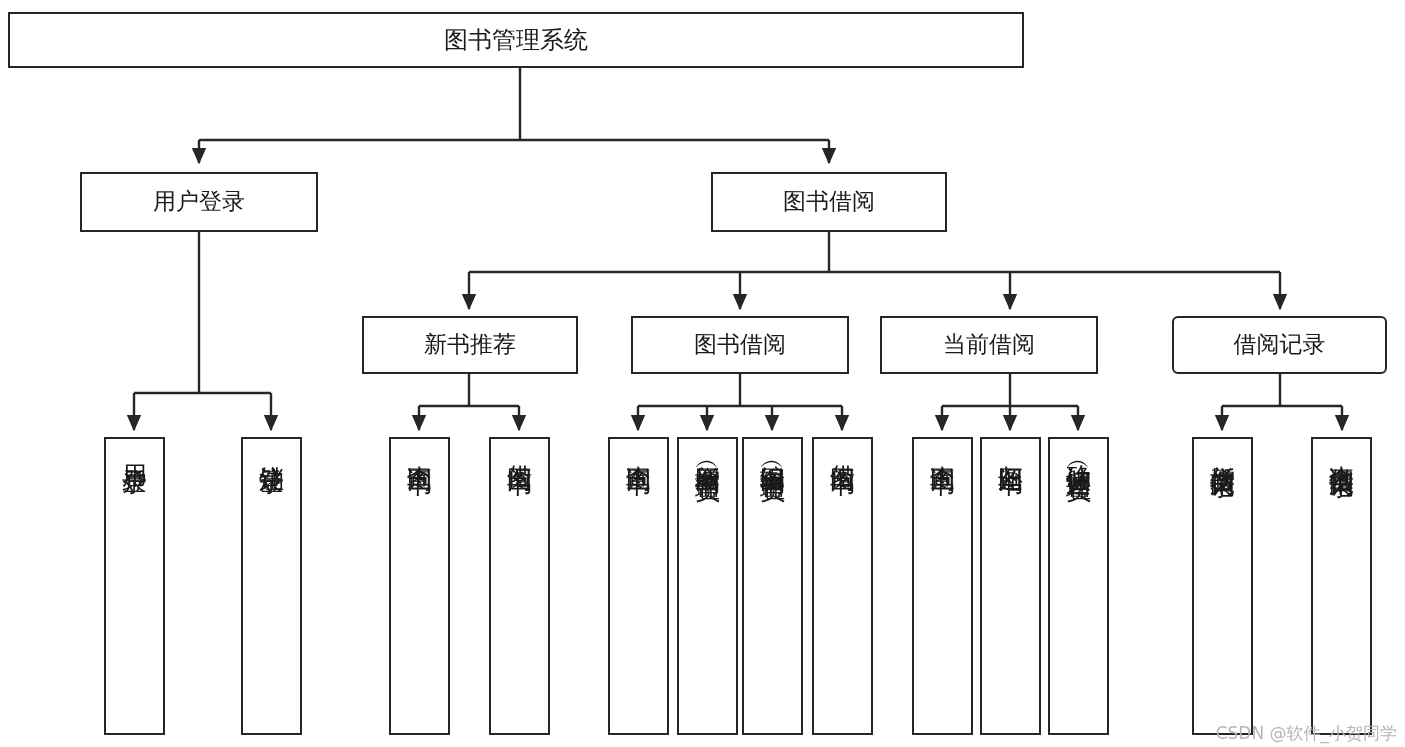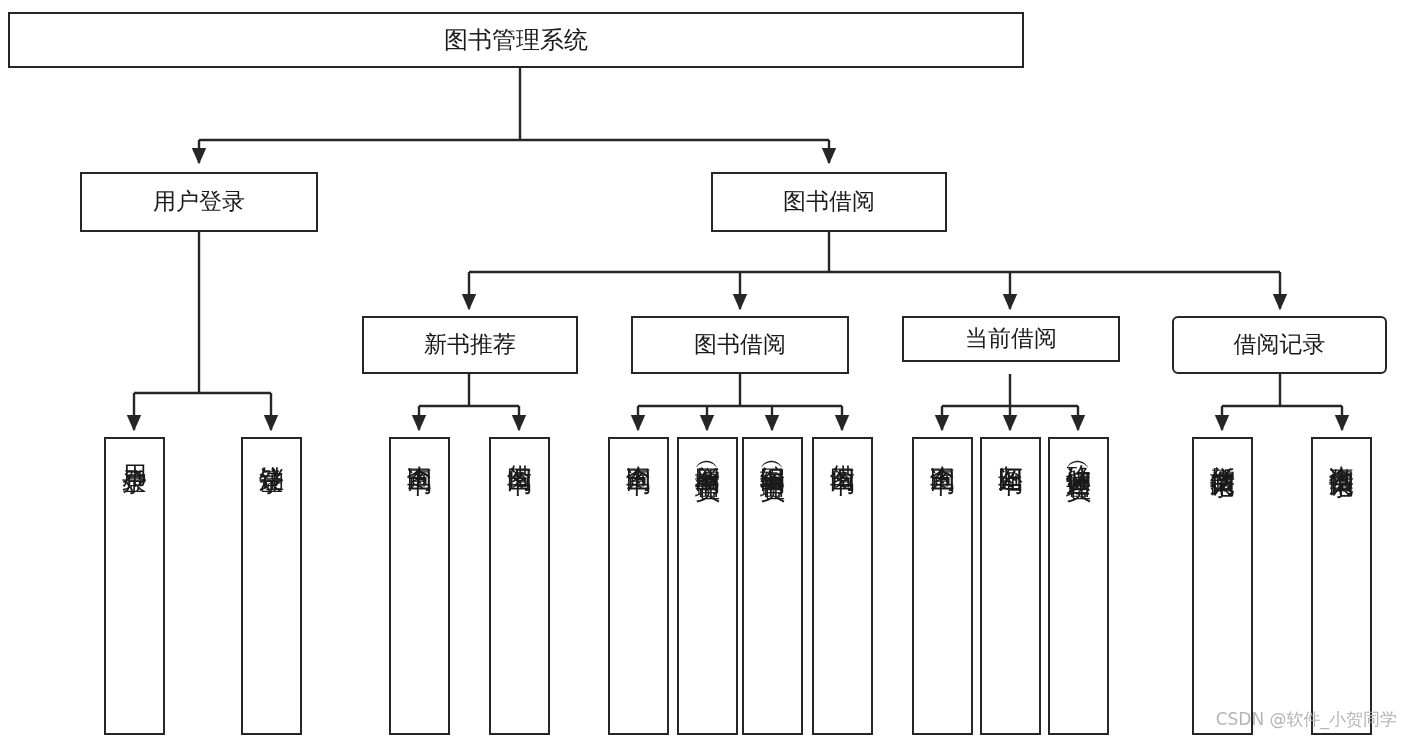--- a/index.html
+++ b/index.html
@@ -54,21 +54,21 @@
     writing-mode: vertical-rl;
     text-orientation: upright;
     font-size: 25px;
     letter-spacing: 2px;
     line-height: 1;
   }
   .node.root .node-label { font-size: 24px; }
   .watermark {
     position: absolute;
     right: 8px;
-    bottom: 16px;
+    bottom: 2px;
     font-size: 17px;
     color: #b5b5b5;
     white-space: nowrap;
     font-family: "DejaVu Sans", "Liberation Sans", sans-serif;
     margin-left: 40px;
   }
 </style>
 </head>
 <body>
 
@@ -135,21 +135,21 @@
   <div class="node horizontal" style="left:711px;top:172px;width:236px;height:60px;">
     <span class="node-label">图书借阅</span>
   </div>
 
   <div class="node horizontal" style="left:631px;top:316px;width:218px;height:58px;">
     <span class="node-label">图书借阅</span>
   </div>
   <div class="node horizontal" style="left:362px;top:316px;width:216px;height:58px;">
     <span class="node-label">新书推荐</span>
   </div>
-  <div class="node horizontal" style="left:902px;top:316px;width:218px;height:46px;">
+  <div class="node horizontal" style="left:880px;top:316px;width:218px;height:58px;">
     <span class="node-label">当前借阅</span>
   </div>
   <div class="node horizontal" style="left:1172px;top:316px;width:215px;height:58px;border-radius:6px;">
     <span class="node-label">借阅记录</span>
   </div>
 
   <div class="node vertical" style="left:104px;top:437px;width:61px;height:298px;">
     <span class="node-label">用户登录</span>
   </div>
   <div class="node vertical" style="left:241px;top:437px;width:61px;height:298px;">

